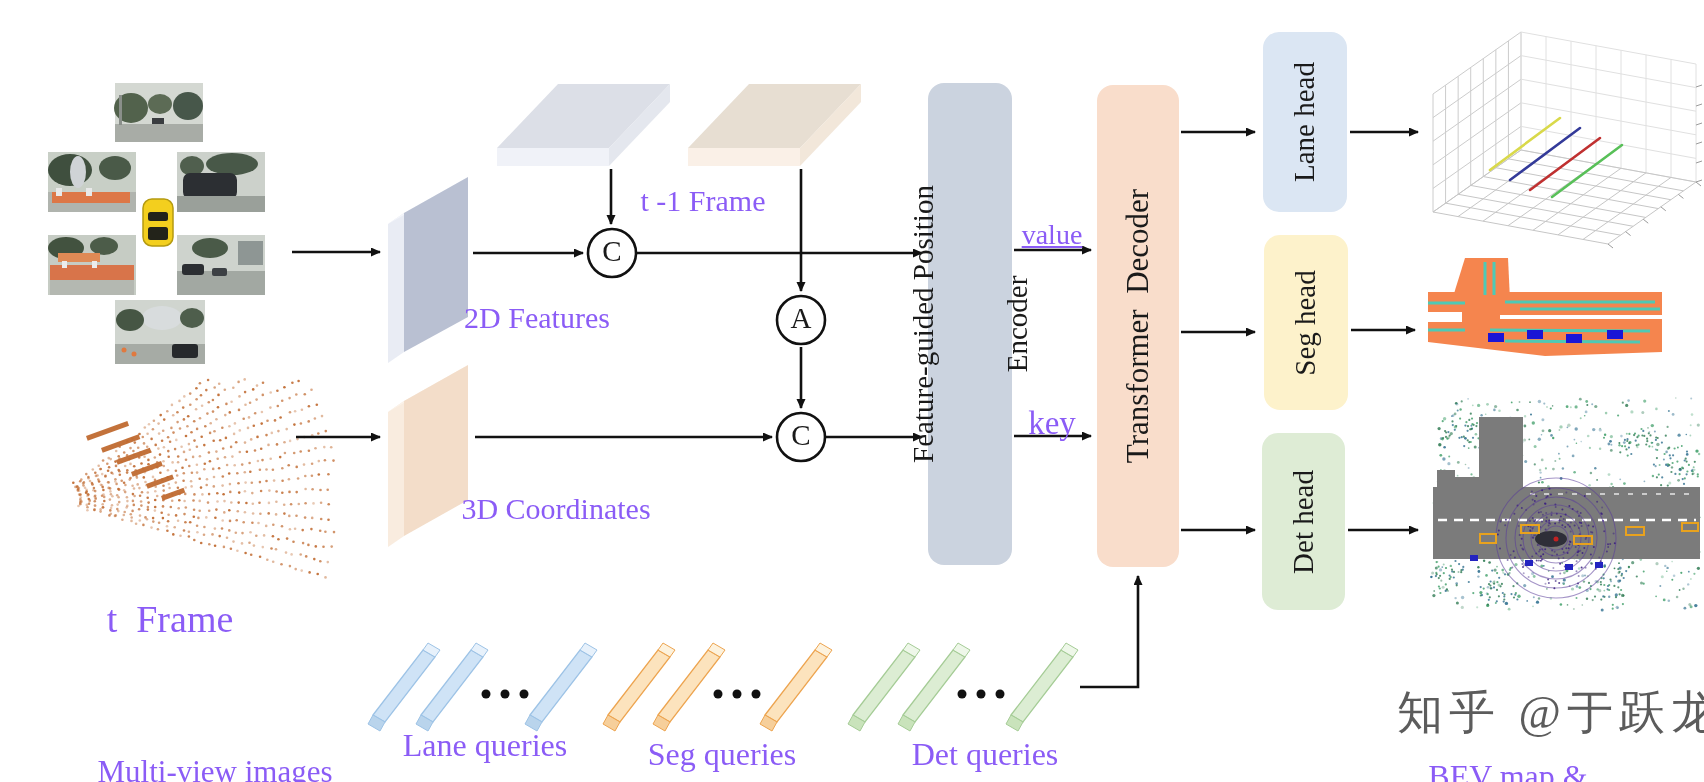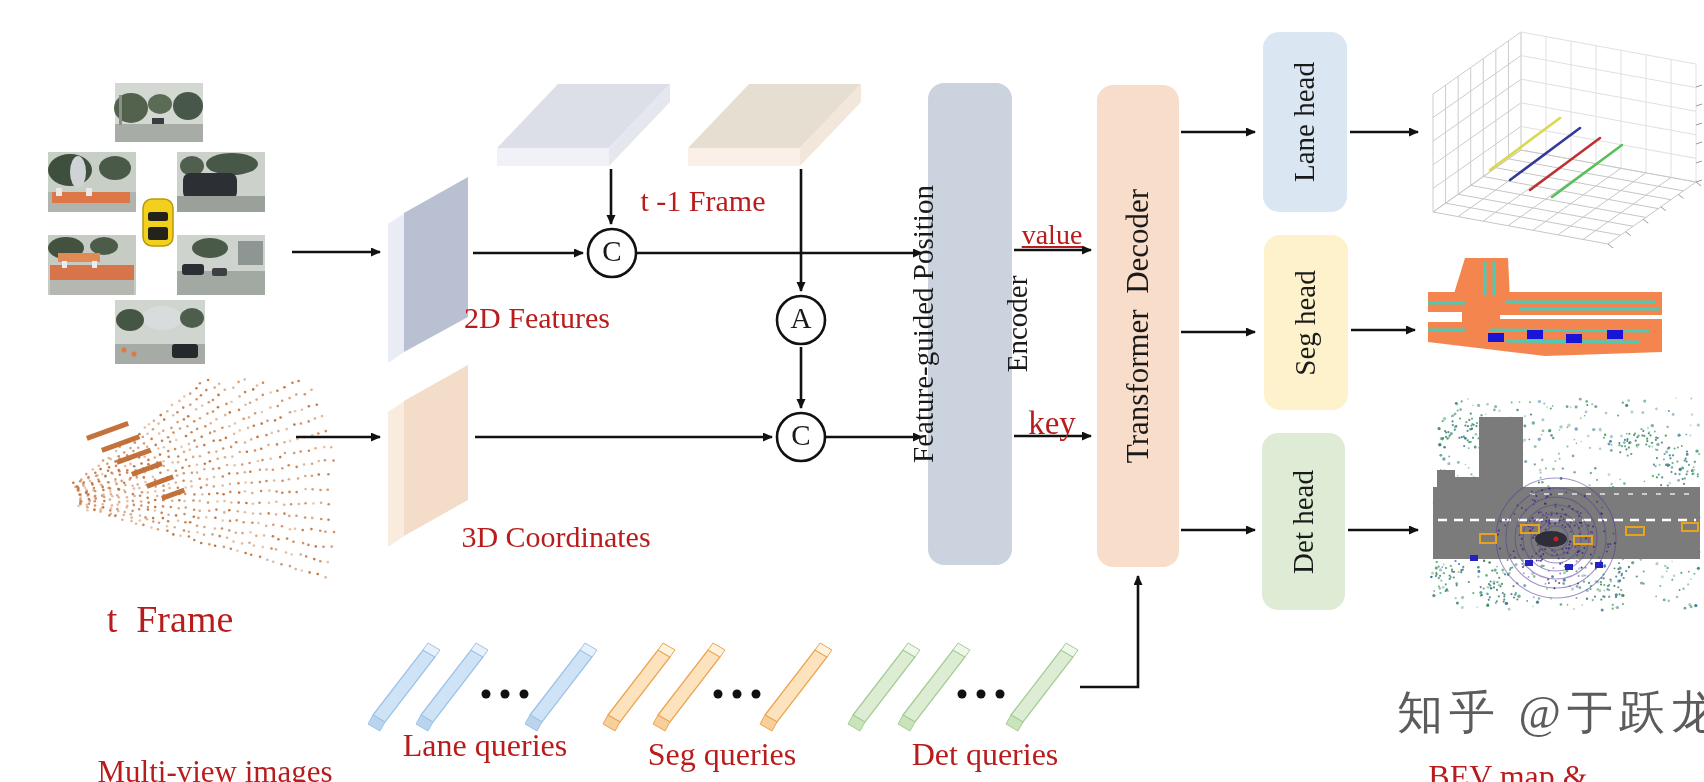--- a/index.html
+++ b/index.html
@@ -1,19 +1,19 @@
 <!DOCTYPE html>
 <html><head>
 <meta charset="utf-8">
 <style>
   html,body{margin:0;padding:0;background:#ffffff;}
   .canvas{position:relative;width:1704px;height:782px;background:#ffffff;overflow:hidden;
           font-family:"Liberation Serif","DejaVu Serif",serif;color:#1a1a1a;}
   svg{position:absolute;left:0;top:0;}
-  .lbl{position:absolute;transform:translateX(-50%);white-space:pre;color:#b91c1c;line-height:1.15;text-align:center;}
+  .lbl{position:absolute;transform:translateX(-50%);white-space:pre;color:#8b5cf6;line-height:1.15;text-align:center;}
   .op{position:absolute;transform:translate(-50%,-54%);font-size:29px;}
   .vblock{position:absolute;}
   .vtext{position:absolute;left:50%;top:50%;transform:translate(-50%,-50%) rotate(-90deg);
          text-align:center;white-space:pre;line-height:1.08;}
   .wm{position:absolute;transform:translateX(-50%);font-size:46px;letter-spacing:6px;white-space:pre;opacity:0.85;}
 </style>
 </head>
 <body>
 
 <div class="canvas">
@@ -1858,21 +1858,21 @@
         <circle cx="737" cy="694" r="4.5"></circle>
         <circle cx="756" cy="694" r="4.5"></circle>
         <circle cx="962" cy="694" r="4.5"></circle>
         <circle cx="981" cy="694" r="4.5"></circle>
         <circle cx="1000" cy="694" r="4.5"></circle>
       </g>
 </svg>
 
 <div class="lbl" style="left:703px;top:184px;font-size:30px;">t -1 Frame</div>
 <div class="lbl" style="left:537px;top:301px;font-size:30px;font-family:Liberation Serif, serif;">2D Features</div>
-<div class="lbl" style="left:556px;top:520px;font-size:30px;font-family:Liberation Serif, serif;">3D Coordinates</div>
+<div class="lbl" style="left:556px;top:492px;font-size:30px;font-family:Liberation Serif, serif;">3D Coordinates</div>
 <div class="lbl" style="left:1052px;top:219px;font-size:28px;text-decoration:underline;">value</div>
 <div class="lbl" style="left:1052px;top:405px;font-size:33px;">key</div>
 <div class="lbl" style="left:170px;top:598px;font-size:38px;">t  Frame</div>
 <div class="lbl" style="left:215px;top:683px;font-size:31px;">
   <div>Multi-view images</div>
   
 </div>
 <div class="lbl" style="left:485px;top:727px;font-size:32px;">Lane queries</div>
 <div class="lbl" style="left:985px;top:736px;font-size:32px;">Det queries</div>
 <div class="lbl" style="left:722px;top:736px;font-size:32px;">Seg queries</div>

